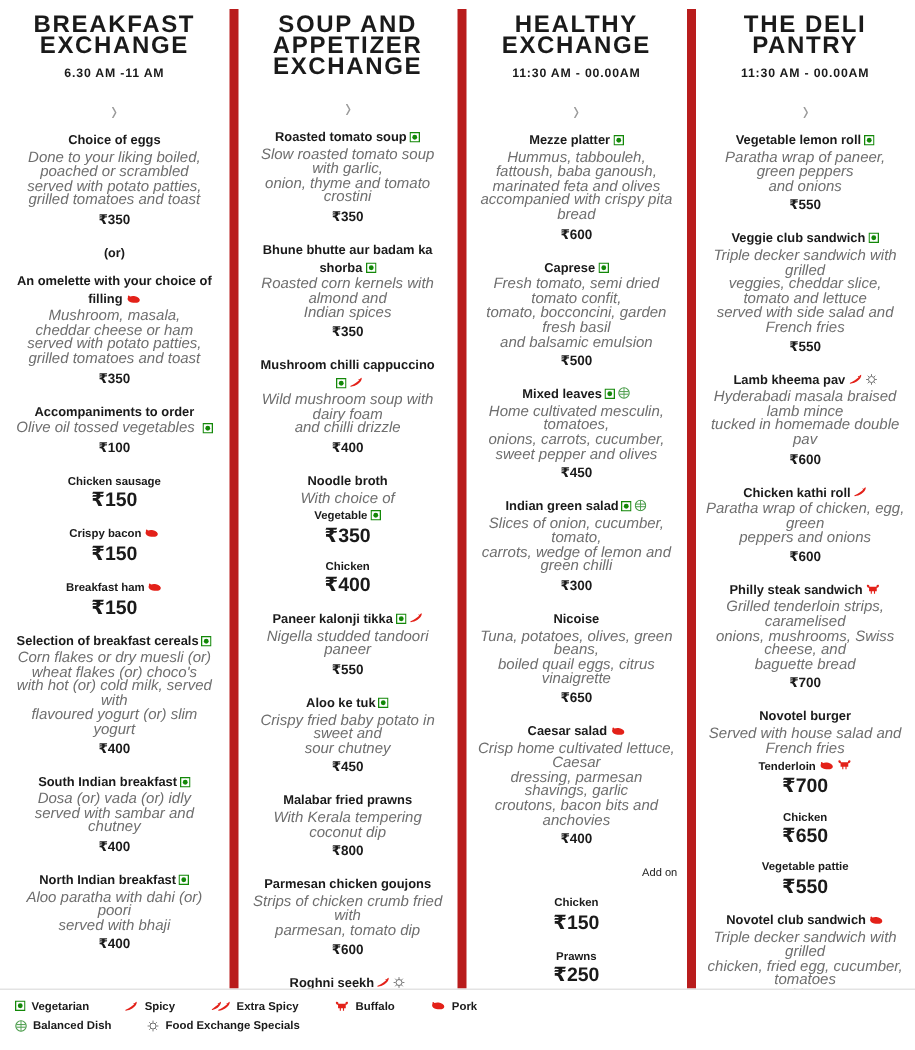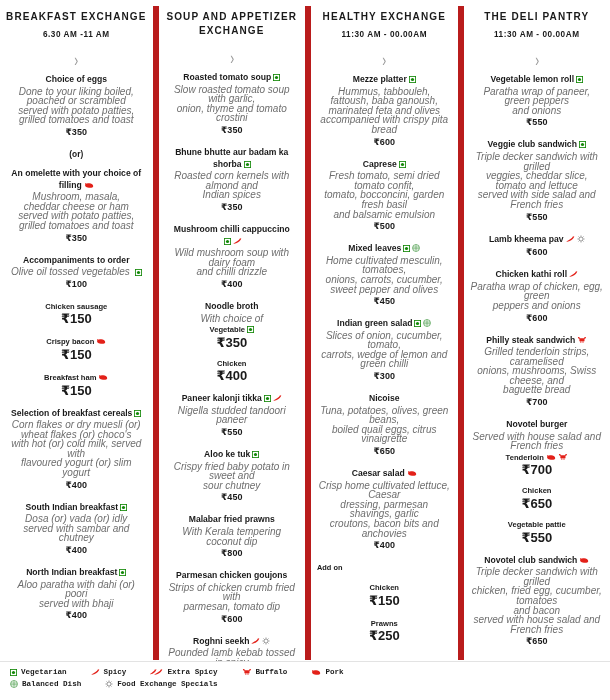--- a/index.html
+++ b/index.html
@@ -22,21 +22,21 @@
     box-sizing:border-box;
     padding:0 6px;
     position:relative;
   }
   .col + .col{border-left:6px solid #b91c1c;}
   .col-head{
     text-align:center;
     padding-top:4px;
   }
   .col-title{
-    font-size:10px;
+    font-size:16px;
     font-weight:bold;
     letter-spacing:1.1px;
     line-height:14px;
     color:#1a1a1a;
     text-transform:uppercase;
   }
   .col-hours{
     font-size:8.2px;
     font-weight:bold;
     letter-spacing:0.55px;
@@ -88,23 +88,23 @@
   .note{
     font-size:6.4px;
     font-style:italic;
     color:#8b8b8b;
     text-align:center;
     line-height:9px;
     margin-top:14px;
     padding:0 2px;
   }
   .addon{
-    text-align:left;
+    text-align:right;
     font-size:7.4px;
-    font-weight:bold;
+    font-weight:normal;
     color:#1a1a1a;
     margin:12px 0 10px 0;
   }
   
   .ic{
     display:inline-block;
     vertical-align:-1px;
     margin-left:2px;
     line-height:0;
   }
@@ -112,21 +112,20 @@
   .icons-wrap{white-space:nowrap;}
   
   .legend{
     position:absolute;
     left:0;bottom:0;
     width:610px;
     box-sizing:border-box;
     padding:6px 10px 8px 10px;
     border-top:1px solid #e3e3e3;
     background:#fff;
-    font-family:Liberation Mono, monospace;
   }
   .legend-row{
     display:flex;
     align-items:center;
     margin-bottom:4px;
   }
   .legend-item{
     display:flex;
     align-items:center;
     font-size:7.6px;
@@ -400,20 +399,21 @@
         <div class="item-desc">Triple decker sandwich with grilled<br>veggies, cheddar slice,<br>tomato and lettuce<br>served with side salad and French fries</div>
         <div class="item-price">₹550</div>
       </div>
       <div class="item">
         <div class="item-name"><span>Lamb kheema pav</span><span class="icons-wrap"><span class="ic"><svg width="9" height="8" viewBox="0 0 14 12">
                 <path d="M12.6 1.2c-1.1 .2-1.6 1-1.9 1.7-.6-.5-1.1-.6-1.6-.4 .5 .2 .8 .6 .9 1.1C8.3 5 5 7.6 1.2 9.4c-.6 .3-.4 1 .3 .9C6.2 9.6 10.6 7 12.2 3.6c.4-.8 .7-1.6 .4-2.4z" fill="#e32119"></path>
               </svg></span><span class="ic"><svg width="8" height="8" viewBox="0 0 12 12">
                 <circle cx="6" cy="6" r="3" fill="none" stroke="#6e6e6e" stroke-width="1"></circle>
                 <path d="M6 .6 V2.6 M6 9.4 V11.4 M.6 6 H2.6 M9.4 6 H11.4 M2.2 2.2 L3.6 3.6 M8.4 8.4 L9.8 9.8 M9.8 2.2 L8.4 3.6 M3.6 8.4 L2.2 9.8" stroke="#6e6e6e" stroke-width="0.9"></path>
               </svg></span></span></div>
+        <div class="item-desc">Hyderabadi masala braised lamb mince<br>tucked in homemade double pav</div>
         <div class="item-price">₹600</div>
       </div>
       <div class="item">
         <div class="item-name"><span>Chicken kathi roll</span><span class="icons-wrap"><span class="ic"><svg width="9" height="8" viewBox="0 0 14 12">
                 <path d="M12.6 1.2c-1.1 .2-1.6 1-1.9 1.7-.6-.5-1.1-.6-1.6-.4 .5 .2 .8 .6 .9 1.1C8.3 5 5 7.6 1.2 9.4c-.6 .3-.4 1 .3 .9C6.2 9.6 10.6 7 12.2 3.6c.4-.8 .7-1.6 .4-2.4z" fill="#e32119"></path>
               </svg></span></span></div>
         <div class="item-desc">Paratha wrap of chicken, egg, green<br>peppers and onions</div>
         <div class="item-price">₹600</div>
       </div>
       <div class="item">

